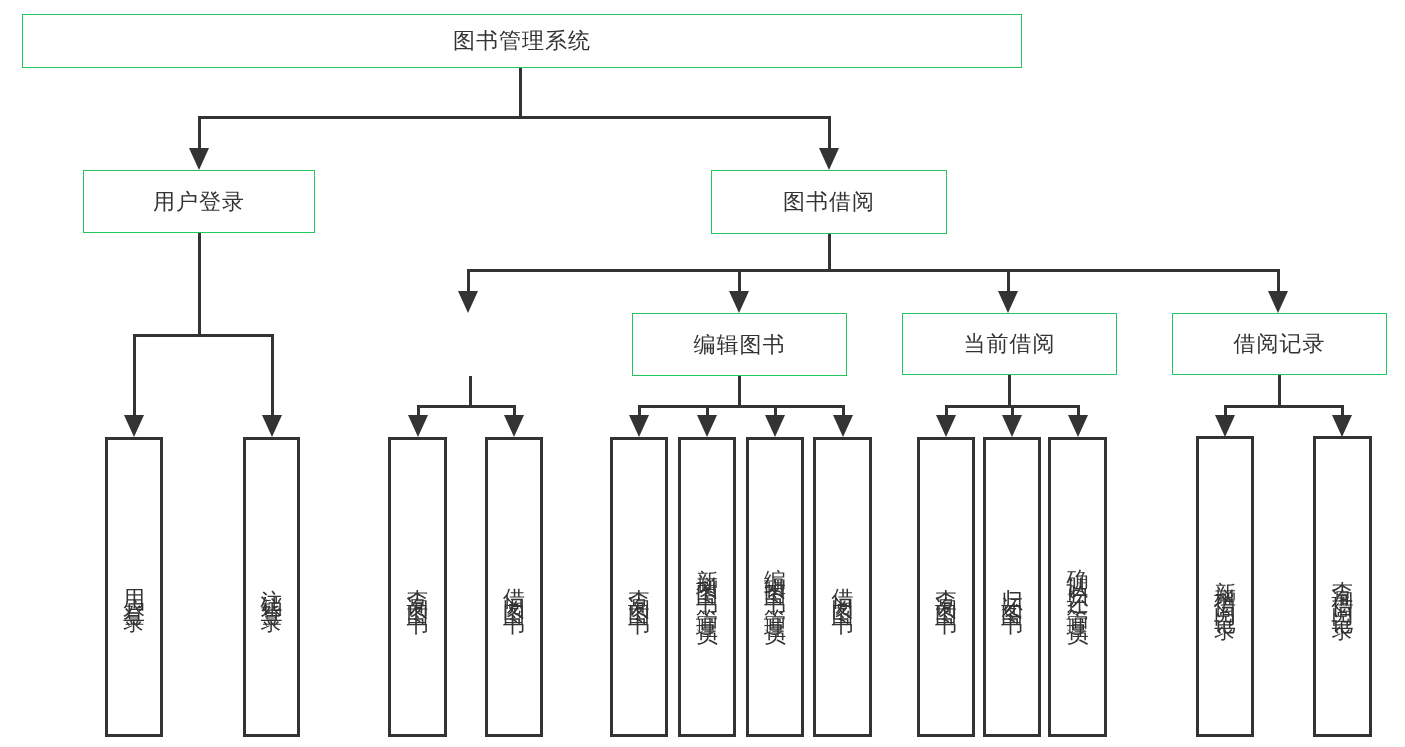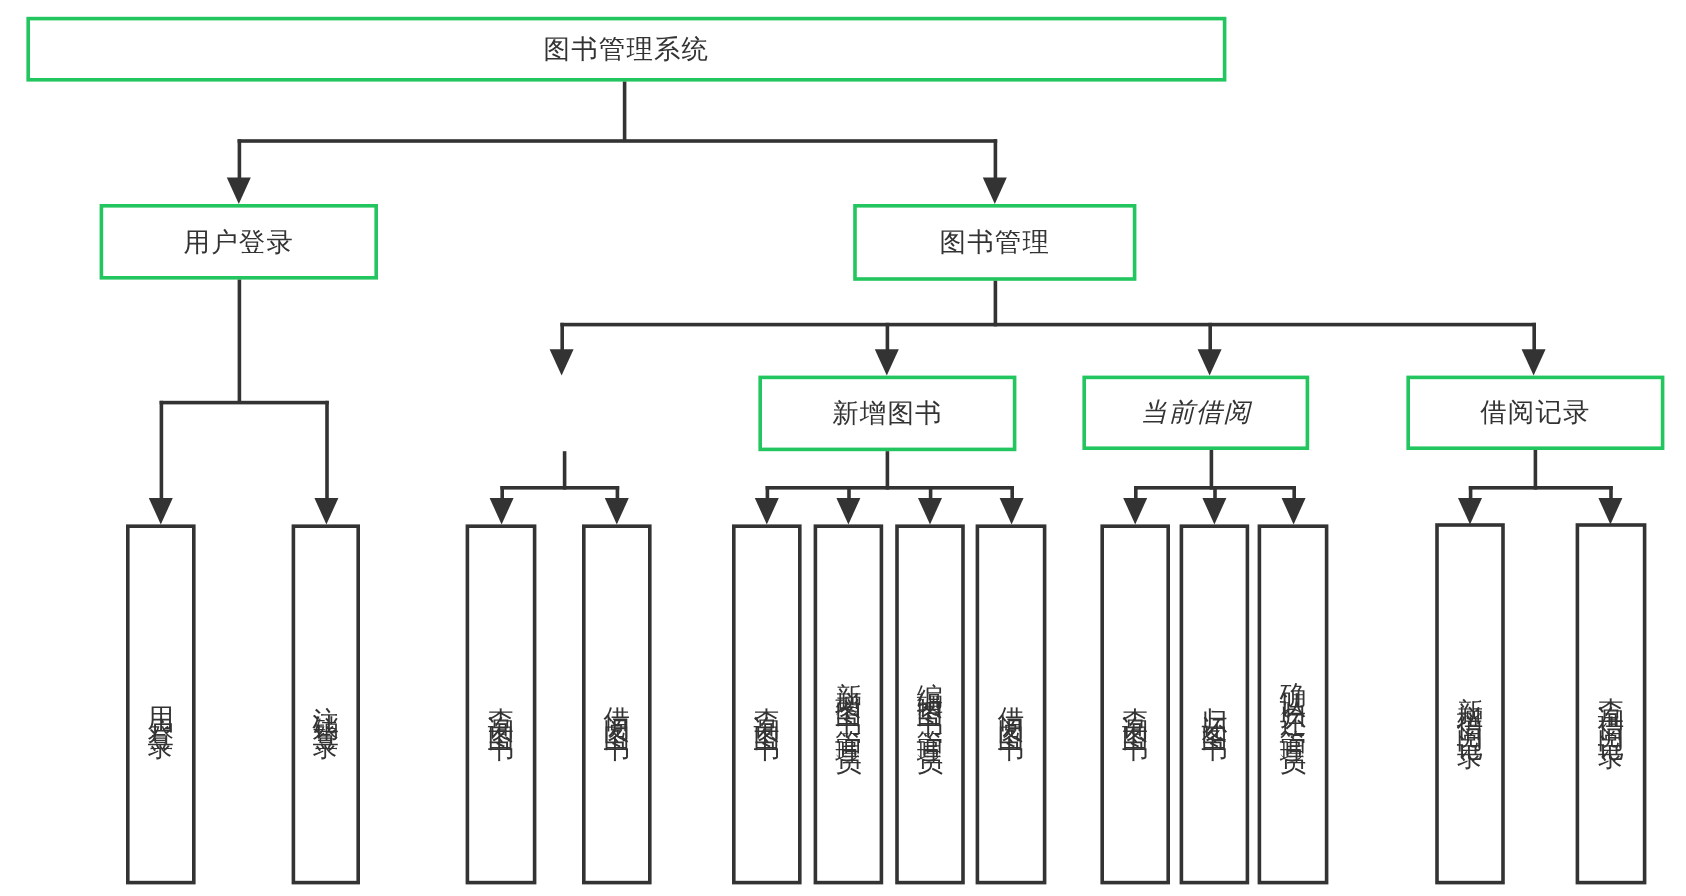--- a/index.html
+++ b/index.html
@@ -7,21 +7,21 @@
     position:relative;
     width:1405px;height:747px;
     background:#ffffff;
     font-family:"Liberation Sans","DejaVu Sans",sans-serif;
     color:#333333;
     overflow:hidden;
   }
   .node{
     position:absolute;
     box-sizing:border-box;
-    border:3px solid #22c55e;
+    border:1px solid #22c55e;
     background:#ffffff;
     display:flex;align-items:center;justify-content:center;
     font-size:22px;
     letter-spacing:1px;
     white-space:nowrap;
   }
   .vnode{
     position:absolute;
     box-sizing:border-box;
     border:3px solid #333333;
@@ -58,27 +58,27 @@
 <div id="stage">
 
   <div class="node" style="left:22px;top:14px;width:1000px;height:54px;">
     <span>图书管理系统</span>
   </div>
 
   <div class="node" style="left:83px;top:170px;width:232px;height:63px;">
     <span>用户登录</span>
   </div>
   <div class="node" style="left:711px;top:170px;width:236px;height:64px;">
-    <span>图书管理</span>
+    <span>图书借阅</span>
   </div>
 
   <div class="node" style="left:632px;top:313px;width:215px;height:63px;">
-    <span>新增图书</span>
+    <span>编辑图书</span>
   </div>
-  <div class="node" style="left:902px;top:313px;width:189px;height:62px;font-style:italic;">
+  <div class="node" style="left:902px;top:313px;width:215px;height:62px;">
     <span>当前借阅</span>
   </div>
   <div class="node" style="left:1172px;top:313px;width:215px;height:62px;">
     <span>借阅记录</span>
   </div>
 
   <div class="vnode" style="left:105px;top:437px;width:58px;height:300px;">
     <span class="vtext">用户登录</span>
   </div>
   <div class="vnode" style="left:243px;top:437px;width:57px;height:300px;">

